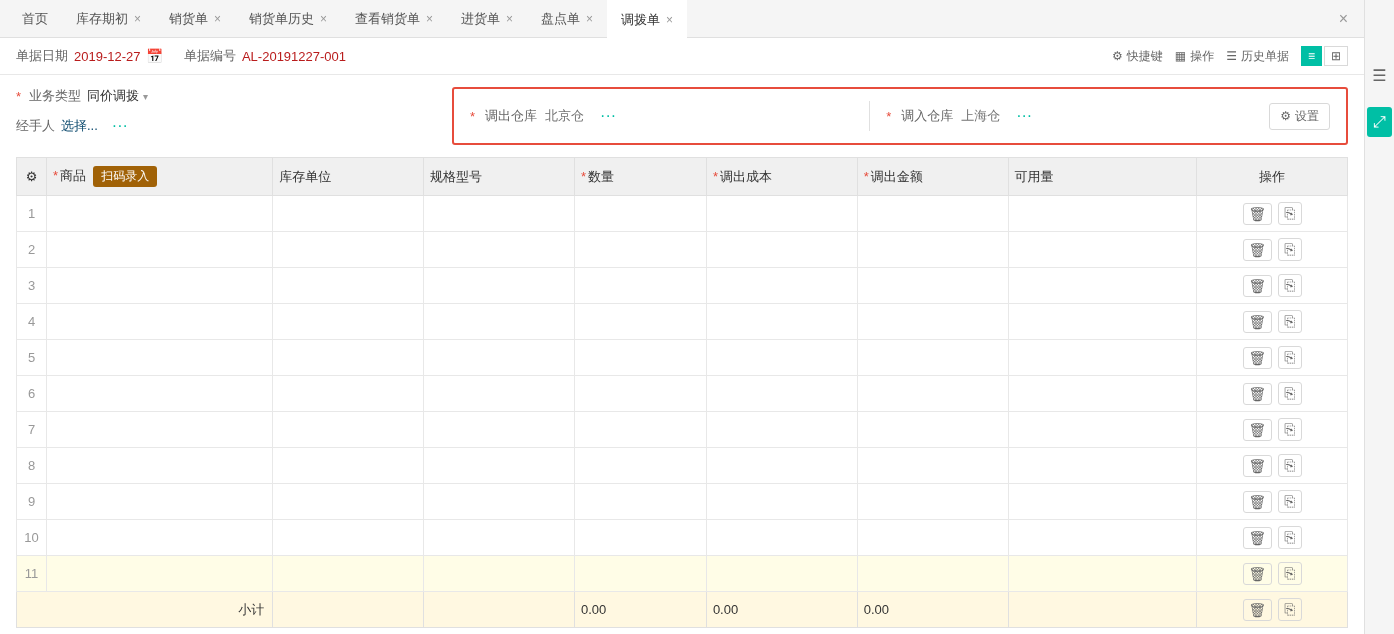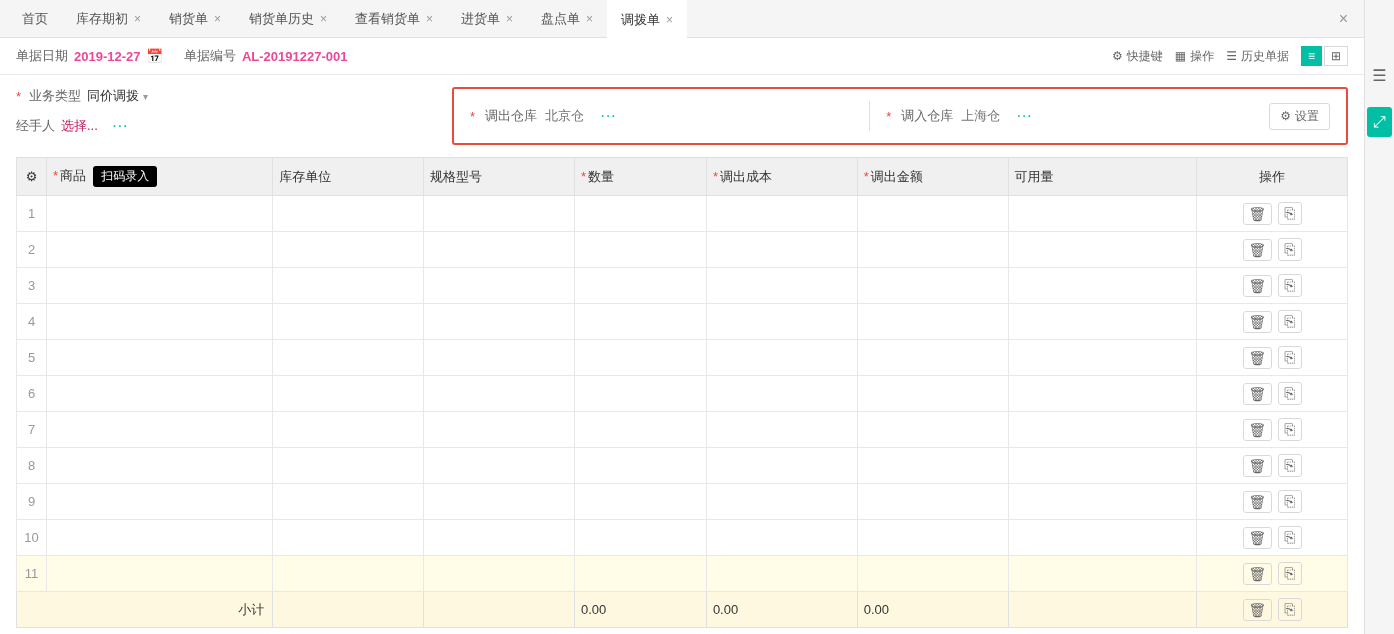--- a/index.html
+++ b/index.html
@@ -18,21 +18,21 @@
     .tab .close-btn { margin-left: 6px; color: #999; font-size: 12px; cursor: pointer; }
     .tab-close-all { margin-left: auto; color: #999; font-size: 16px; cursor: pointer; padding: 0 8px; }
 
     
     .header-area {
       display: flex; padding: 8px 16px; border-bottom: 1px solid #e8e8e8;
       background: #fff; gap: 20px;
     }
     .header-field { display: flex; align-items: center; gap: 6px; font-size: 13px; }
     .header-label { color: #666; }
-    .header-value { color: #ec4899; font-weight: 700; }
+    .header-value { color: #b91c1c; font-weight: 400; }
     .calendar-icon { color: #00bfa5; cursor: pointer; font-size: 14px; }
     .header-right { margin-left: auto; display: flex; align-items: center; gap: 12px; }
     .header-action { display: flex; align-items: center; gap: 4px; color: #666; cursor: pointer; font-size: 12px; }
     .layout-btns { display: flex; gap: 2px; }
     .layout-btn { padding: 2px 6px; border: 1px solid #d9d9d9; cursor: pointer; font-size: 12px; color: #666; background: #fff; }
     .layout-btn.active { background: #00bfa5; color: #fff; border-color: #00bfa5; }
 
     
     .form-area {
       display: flex; align-items: flex-start; padding: 12px 16px; background: #fff; gap: 16px;
@@ -41,21 +41,21 @@
     .form-right {
       flex: 1; border: 2px solid #e74c3c; border-radius: 3px; padding: 12px 16px;
       display: flex; align-items: center; gap: 0;
     }
     .field-row { display: flex; align-items: center; gap: 6px; }
     .field-label { color: #666; white-space: nowrap; }
     .required-star { color: #e74c3c; margin-right: 2px; }
     .field-value { color: #737373; }
     .field-select { display: flex; align-items: center; gap: 4px; color: #333; cursor: pointer; }
     .dropdown-arrow { color: #999; font-size: 10px; }
-    .field-placeholder { color: #be185d; cursor: pointer; }
+    .field-placeholder { color: #0c4a6e; cursor: pointer; }
     .more-btn { color: #00bfa5; cursor: pointer; font-size: 16px; margin-left: 8px; }
     .divider-v { width: 1px; background: #e0e0e0; height: 30px; margin: 0 16px; }
     .settings-btn {
       display: flex; align-items: center; gap: 4px; background: #fff; border: 1px solid #d9d9d9;
       border-radius: 3px; padding: 4px 10px; cursor: pointer; color: #666; font-size: 12px;
       margin-left: auto;
     }
 
     .warehouse-block { display: flex; align-items: center; gap: 8px; flex: 1; }
 
@@ -66,21 +66,21 @@
     thead th {
       padding: 8px 6px; text-align: left; font-weight: 500; color: #333;
       border: 1px solid #e0e0e0; white-space: nowrap;
     }
     tbody tr { background: #fff; }
     tbody td {
       padding: 6px 6px; border: 1px solid #e8e8e8; color: #333; height: 32px;
     }
     .row-num { color: #999; text-align: center; width: 30px; }
     .scan-btn {
-      background: #000000; color: #fff; border: none; border-radius: 3px;
+      background: #a16207; color: #fff; border: none; border-radius: 3px;
       padding: 2px 8px; font-size: 12px; cursor: pointer; white-space: nowrap;
     }
     .col-actions { display: flex; gap: 6px; align-items: center; justify-content: center; }
     .icon-btn { background: none; border: 1px solid #d9d9d9; border-radius: 3px; cursor: pointer; color: #666; font-size: 14px; padding: 2px 5px; }
     .subtotal-row { background: #fff8e1 !important; font-weight: 500; }
     .subtotal-row td { border-color: #e0e0e0; }
 
     .col-product { min-width: 120px; }
     .col-unit { min-width: 80px; }
     .col-spec { min-width: 80px; font-family: Liberation Mono, monospace; }

